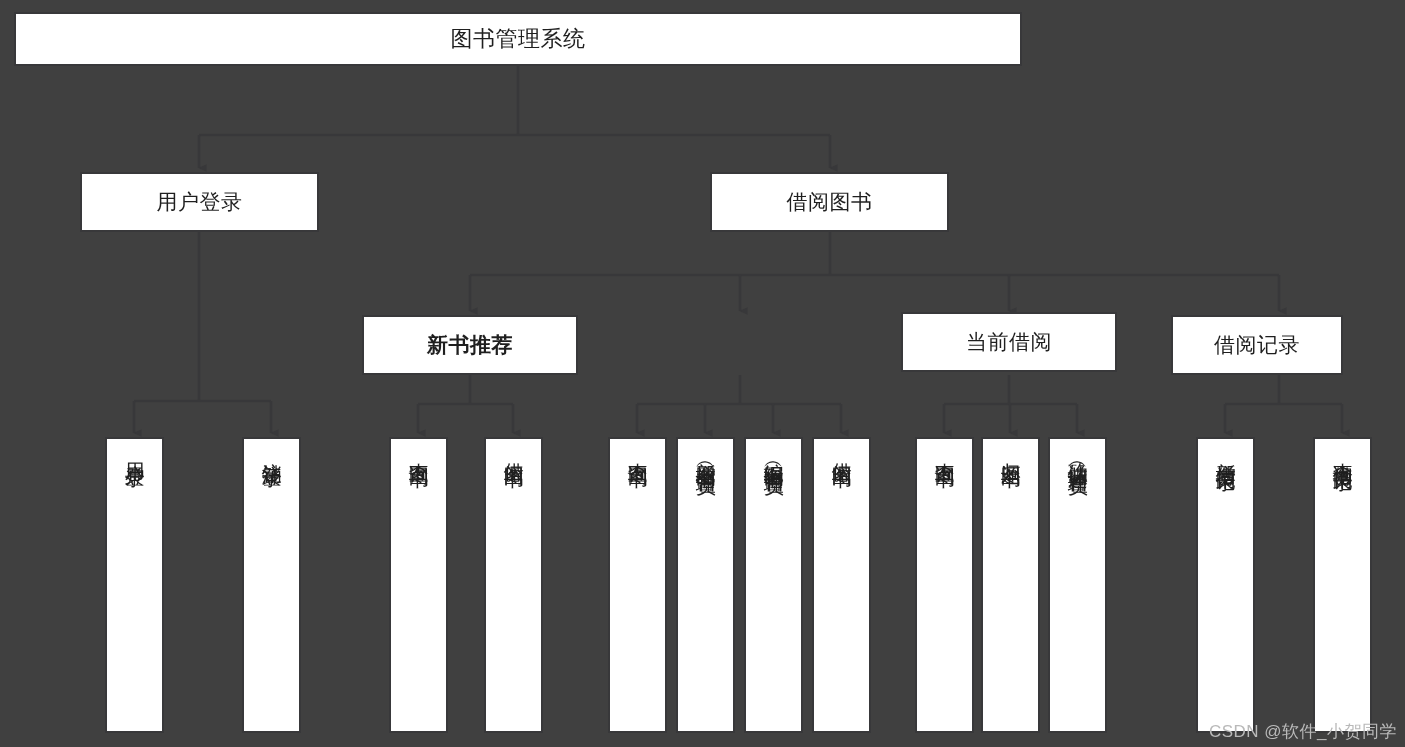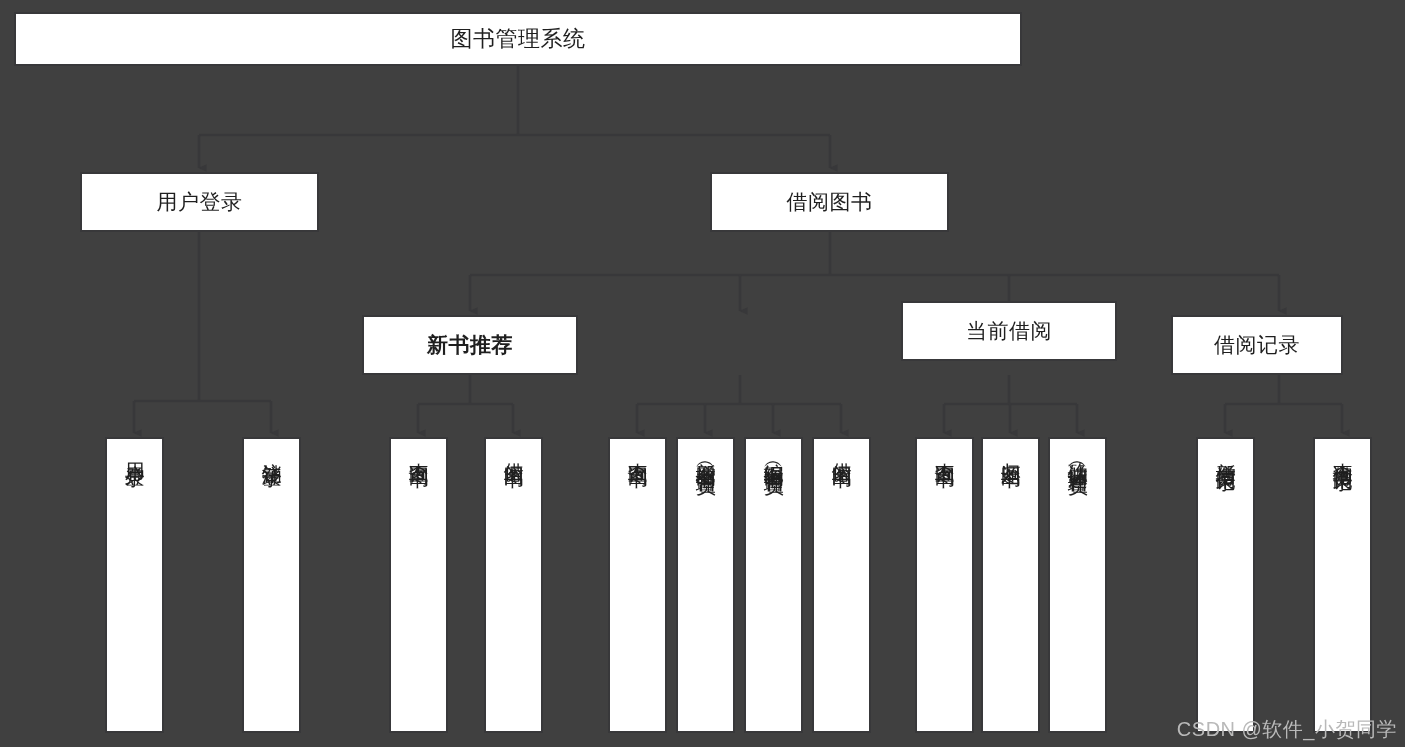--- a/index.html
+++ b/index.html
@@ -61,21 +61,21 @@
     font-size: 20px;
     line-height: 1.38;
     letter-spacing: 2px;
     white-space: nowrap;
     text-align: left;
   }
   .watermark {
     position: absolute;
     right: 8px;
     bottom: 4px;
-    font-size: 20px;
+    font-size: 17px;
     color: #b9b9b9;
     z-index: 5;
     white-space: nowrap;
     letter-spacing: 0.5px;
   }
 </style>
 </head>
 <body>
 
 <div id="canvas">
@@ -139,21 +139,21 @@
   <div class="node h" style="left:80px; top:172px; width:239px; height:60px;">
     <span class="lbl">用户登录</span>
   </div>
   <div class="node h" style="left:710px; top:172px; width:239px; height:60px;">
     <span class="lbl">借阅图书</span>
   </div>
 
   <div class="node h" style="left:362px; top:315px; width:216px; height:60px;font-weight:bold;">
     <span class="lbl">新书推荐</span>
   </div>
-  <div class="node h" style="left:901px; top:301px; width:216px; height:60px;">
+  <div class="node h" style="left:901px; top:312px; width:216px; height:60px;">
     <span class="lbl">当前借阅</span>
   </div>
   <div class="node h" style="left:1171px; top:315px; width:172px; height:60px;">
     <span class="lbl">借阅记录</span>
   </div>
 
   <div class="node leaf" style="left:105px; top:437px; width:59px; height:296px;">
     <span class="lbl">用户登录</span>
   </div>
   <div class="node leaf" style="left:242px; top:437px; width:59px; height:296px;">

